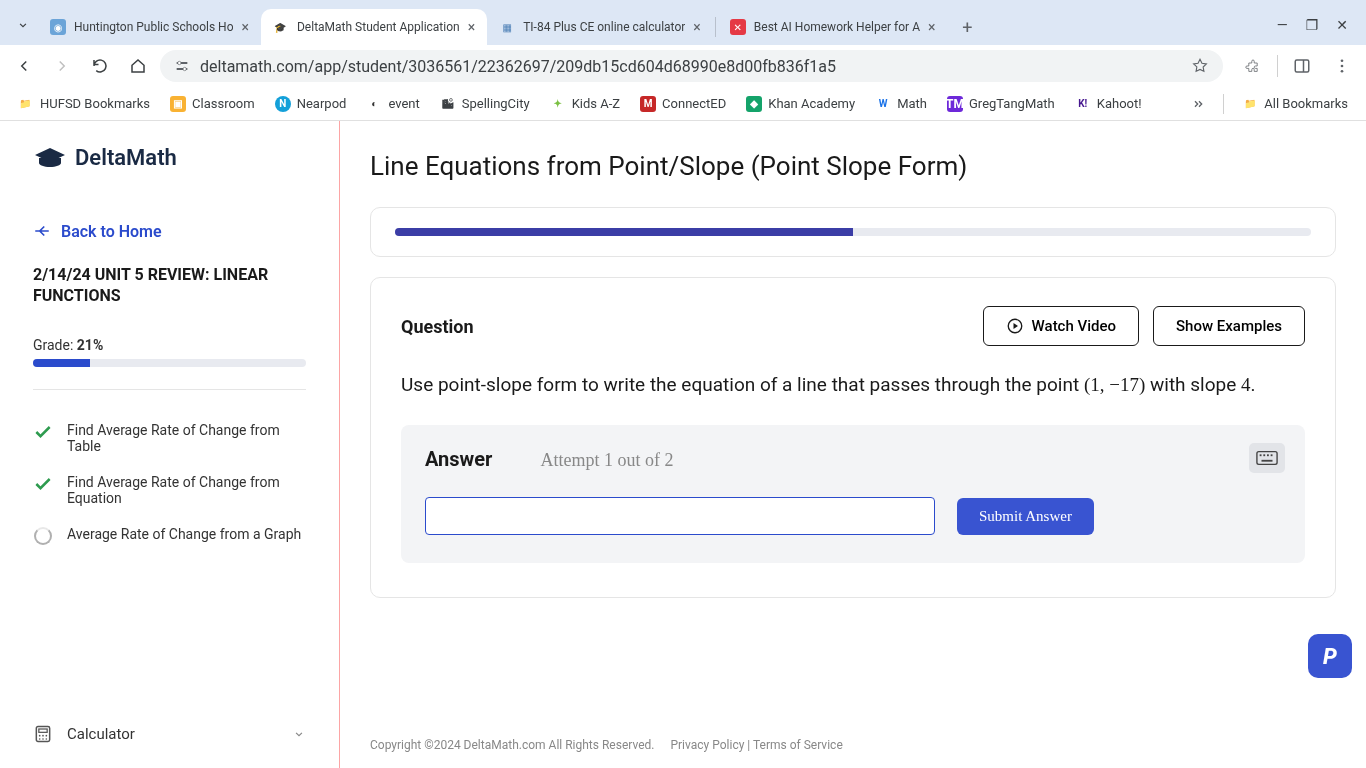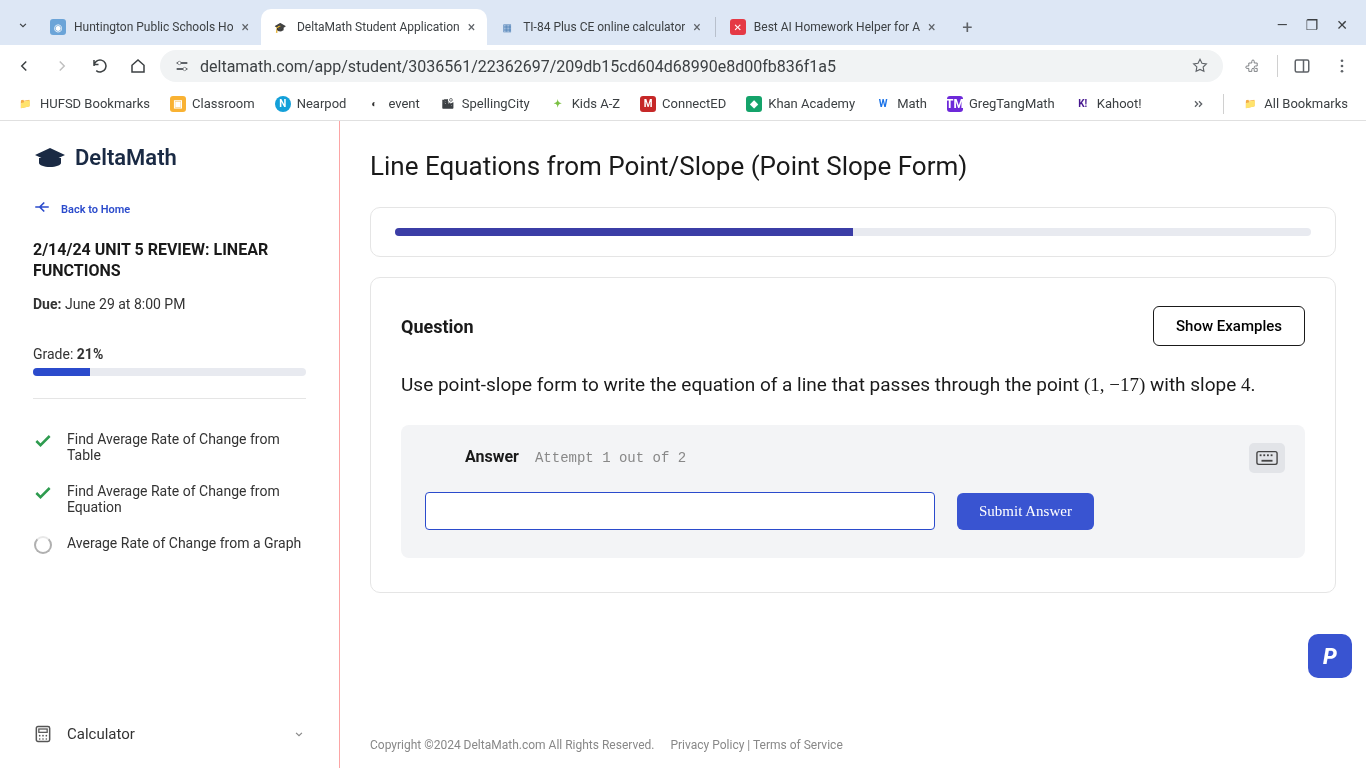--- a/index.html
+++ b/index.html
@@ -31,21 +31,21 @@
 .bm-icon { width: 16px; height: 16px; border-radius: 3px; display: flex; align-items: center; justify-content: center; font-size: 10px; font-weight: bold; }
 .bookmarks-spacer { flex: 1; }
 .bookmarks-more { padding: 4px 8px; cursor: pointer; }
 .bookmarks-sep { width: 1px; height: 20px; background: #d0d0d0; margin: 0 6px; }
 
 
 .app { display: flex; height: calc(768px - 45px - 42px - 34px); background: #fff; }
 .sidebar { width: 340px; border-right: 1px solid #fca5a5; padding: 24px 33px 12px; display: flex; flex-direction: column; position: relative; }
 .logo { display: flex; align-items: center; gap: 8px; font-size: 22px; font-weight: 600; color: #1a2a44; margin-bottom: 28px; }
 .logo-icon { width: 34px; height: 24px; position: relative; }
-.back-home { display: flex; align-items: flex-end; gap: 10px; color: #2b4bcc; font-weight: 600; font-size: 11px; margin-bottom: 24px; cursor: pointer; }
+.back-home { display: flex; align-items: flex-start; gap: 10px; color: #2b4bcc; font-weight: 600; font-size: 16px; margin-bottom: 24px; cursor: pointer; margin-top: 24px; }
 .assignment-title { font-weight: 700; font-size: 16px; color: #1a1a1a; line-height: 1.3; margin-bottom: 14px; }
 .due-line { font-size: 14px; color: #333; margin-bottom: 18px; }
 .due-line b { font-weight: 700; }
 .grade-line { font-size: 14px; color: #333; margin-bottom: 6px; margin-top: 16px; }
 .grade-line b { font-weight: 700; }
 .grade-bar { height: 8px; background: #e8eaf0; border-radius: 4px; overflow: hidden; margin-bottom: 22px; }
 .grade-fill { height: 100%; background: #2b4bcc; }
 .sb-divider { height: 1px; background: #e5e5e5; margin-bottom: 22px; }
 .task-item { display: flex; align-items: flex-start; gap: 14px; padding: 10px 0; font-size: 14px; color: #333; cursor: pointer; }
 .task-icon { width: 20px; height: 20px; flex-shrink: 0; display: flex; align-items: center; justify-content: center; }
@@ -68,22 +68,22 @@
 .question-card { border: 1px solid #e5e5e5; border-radius: 10px; padding: 28px 30px 34px; }
 .q-header { display: flex; align-items: center; margin-bottom: 24px; }
 .q-label { font-size: 18px; font-weight: 700; color: #1a1a1a; }
 .q-buttons { margin-left: auto; display: flex; gap: 14px; }
 .outline-btn { border: 1.5px solid #1a1a1a; background: #fff; padding: 10px 22px; border-radius: 6px; font-size: 15px; font-weight: 500; cursor: pointer; display: flex; align-items: center; gap: 8px; }
 .q-text { font-size: 19px; line-height: 1.55; color: #1a1a1a; font-family: Georgia, serif; margin-bottom: 26px; }
 .math { font-family: Georgia, serif; }
 
 .answer-box { background: #f3f4f6; border-radius: 8px; padding: 22px 24px 28px; position: relative; }
 .ans-header { display: flex; align-items: baseline; gap: 16px; margin-bottom: 26px; }
-.ans-label { font-size: 16px; font-weight: 700; color: #1a1a1a; margin-left: 40px; }
-.attempt { font-size: 14px; color: #888; font-family: Liberation Mono, monospace; }
+.ans-label { font-size: 20px; font-weight: 700; color: #1a1a1a; }
+.attempt { font-size: 18px; color: #888; font-family: Liberation Serif, serif; margin-left: 32px; }
 .keyboard-btn { position: absolute; right: 20px; top: 18px; width: 36px; height: 30px; background: #e2e4e8; border-radius: 5px; display: flex; align-items: center; justify-content: center; cursor: pointer; }
 .ans-row { display: flex; align-items: center; gap: 22px; }
 .ans-input { width: 510px; height: 38px; border: 1.5px solid #2b4bcc; border-radius: 4px; background: #fff; padding: 0 10px; font-size: 16px; outline: none; }
 .submit-btn { background: #3954d1; color: #fff; border: none; padding: 10px 22px; border-radius: 6px; font-size: 15px; cursor: pointer; font-family: Georgia, serif; }
 
 .footer { margin-top: auto; padding-top: 30px; font-size: 12px; color: #888; display: flex; gap: 16px; }
 .footer a { color: #888; text-decoration: none; cursor: pointer; }
 
 .fab { position: fixed; right: 14px; bottom: 90px; width: 44px; height: 44px; background: #3954d1; border-radius: 10px; display: flex; align-items: center; justify-content: center; color: #fff; font-weight: 800; font-size: 22px; font-style: italic; cursor: pointer; }
 
@@ -257,24 +257,20 @@
       </span>
       <span>DeltaMath</span>
     </div>
     <div class="back-home">
       <svg width="18" height="18" viewBox="0 0 24 24">
           <path d="M15 6l-6 6 6 6M3 12h18" stroke="#2b4bcc" stroke-width="2.2" fill="none"></path>
         </svg>
       <span>Back to Home</span>
     </div>
     <div class="assignment-title">2/14/24 UNIT 5 REVIEW: LINEAR FUNCTIONS</div>
-    <div class="due-line">
-      <b>Due:</b>
-      <span>June 29 at 8:00 PM</span>
-    </div>
     <div class="grade-line">
       <span>Grade:</span>
       <b>21%</b>
     </div>
     <div class="grade-bar">
       <div class="grade-fill" style="width:21%"></div>
     </div>
     <div class="sb-divider"></div>
 
     <div class="task-item">
@@ -331,20 +327,27 @@
       <div class="score-bar">
         <div class="score-fill" style="width:50%"></div>
       </div>
     </div>
 
     <div class="question-card">
       <div class="q-header">
         <span class="q-label">Question</span>
         <div class="q-buttons">
           <button class="outline-btn">
+            <svg width="18" height="18" viewBox="0 0 24 24">
+                <circle cx="12" cy="12" r="9" stroke="#1a1a1a" stroke-width="1.8" fill="none"></circle>
+                <path d="M10 8l6 4-6 4z" fill="#1a1a1a"></path>
+              </svg>
+            <span>Watch Video</span>
+          </button>
+          <button class="outline-btn">
             <span>Show Examples</span>
           </button>
         </div>
       </div>
       <div class="q-text">
         <span>Use point-slope form to write the equation of a line that passes through the point </span><span class="math">(1, −17)</span><span> with slope </span><span class="math">4</span><span>.</span>
       </div>
 
       <div class="answer-box">
         <div class="ans-header">

